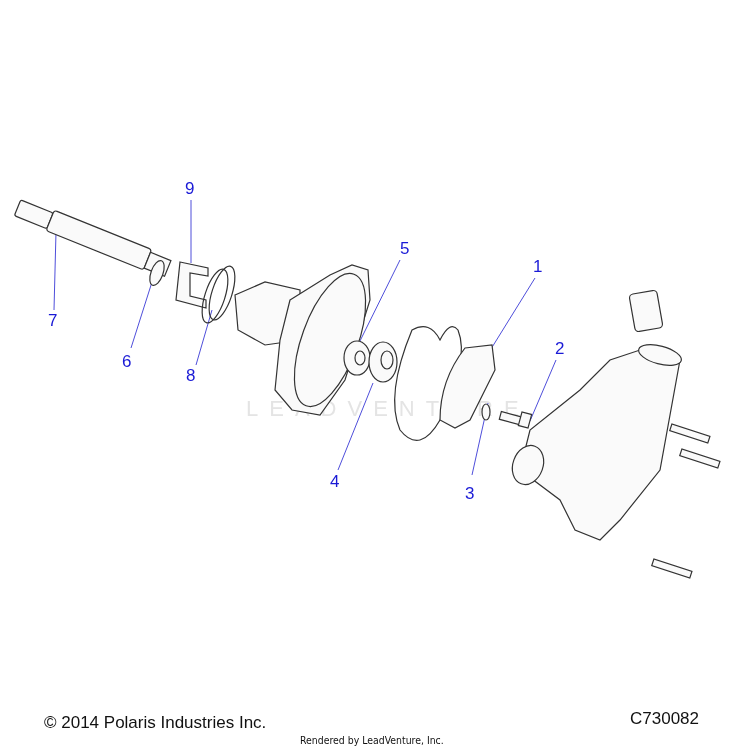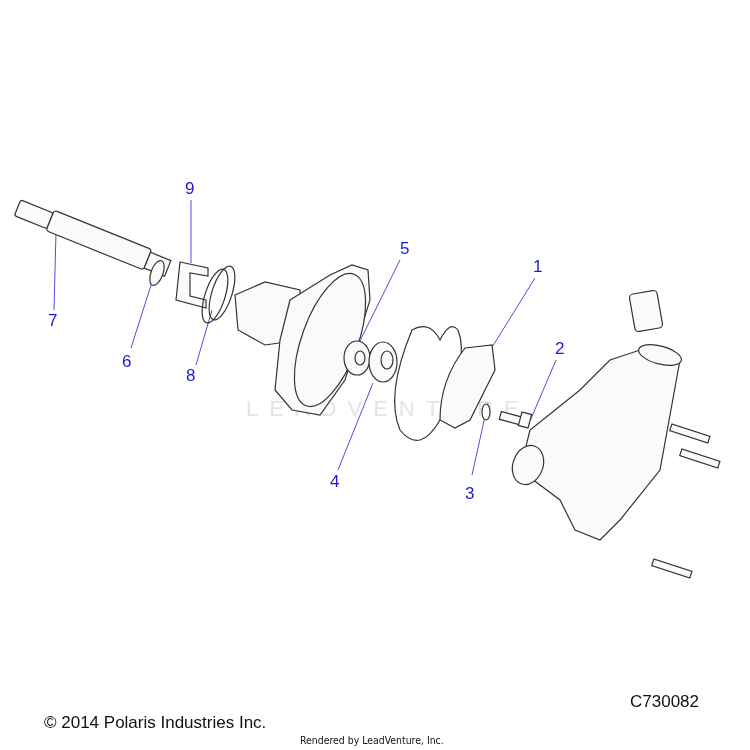--- a/index.html
+++ b/index.html
@@ -1,20 +1,20 @@
 <!DOCTYPE html>
 <html><head>
 <meta charset="utf-8">
 <style>
   html,body{margin:0;padding:0;background:#fff;}
   body{width:750px;height:750px;position:relative;overflow:hidden;font-family:"Liberation Sans",sans-serif;}
   #art{position:absolute;left:0;top:0;width:750px;height:750px;}
   .callout{position:absolute;color:#1a1ad6;font-size:17px;font-family:"Liberation Sans",sans-serif;line-height:1;}
   .footer-left{position:absolute;left:44px;top:713px;font-size:17px;color:#111;}
-  .footer-right{position:absolute;left:630px;top:692px;font-size:17px;color:#111;}
+  .footer-right{position:absolute;left:630px;top:709px;font-size:17px;color:#111;}
   .footer-render{position:absolute;left:300px;top:734px;font-size:11px;color:#111;font-family:"DejaVu Sans",sans-serif;transform:scaleX(.85);transform-origin:left top;}
   .watermark{position:absolute;left:246px;top:396px;font-size:22px;letter-spacing:11px;color:#e4e4e4;font-family:"Liberation Sans",sans-serif;}
 </style>
 </head>
 <body>
 
 <div class="watermark">LEADVENTURE</div>
 
 <svg id="art" viewBox="0 0 750 750" fill="#fafafa" stroke="#333" stroke-width="1.2">
 

